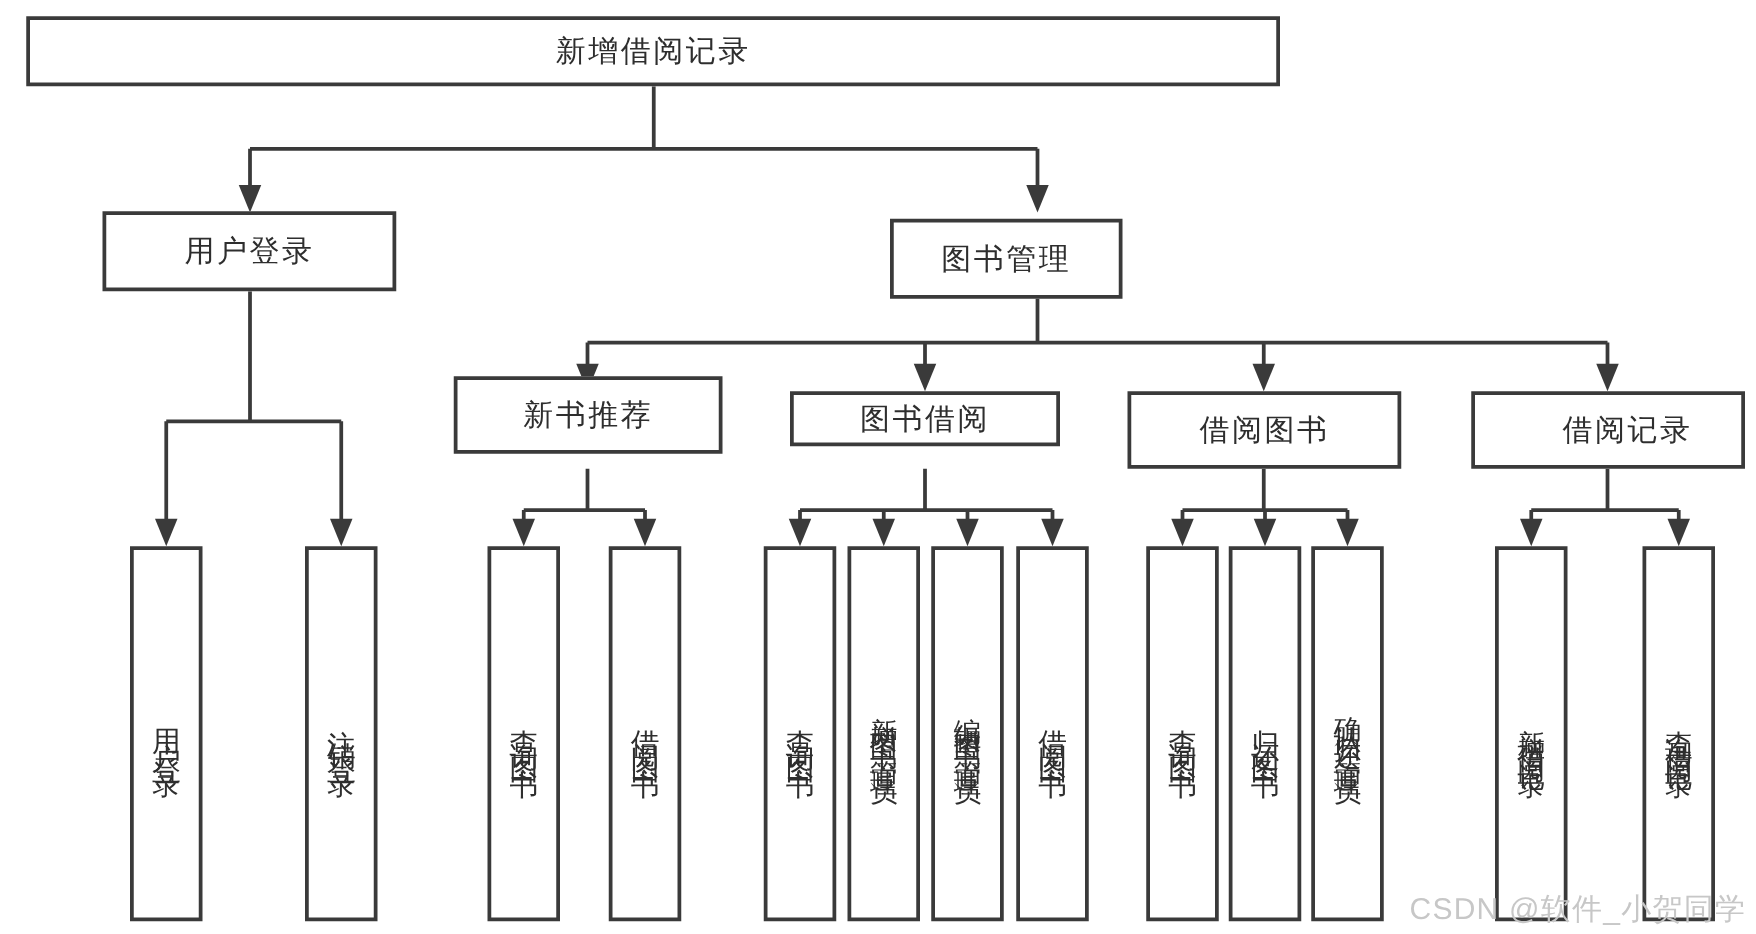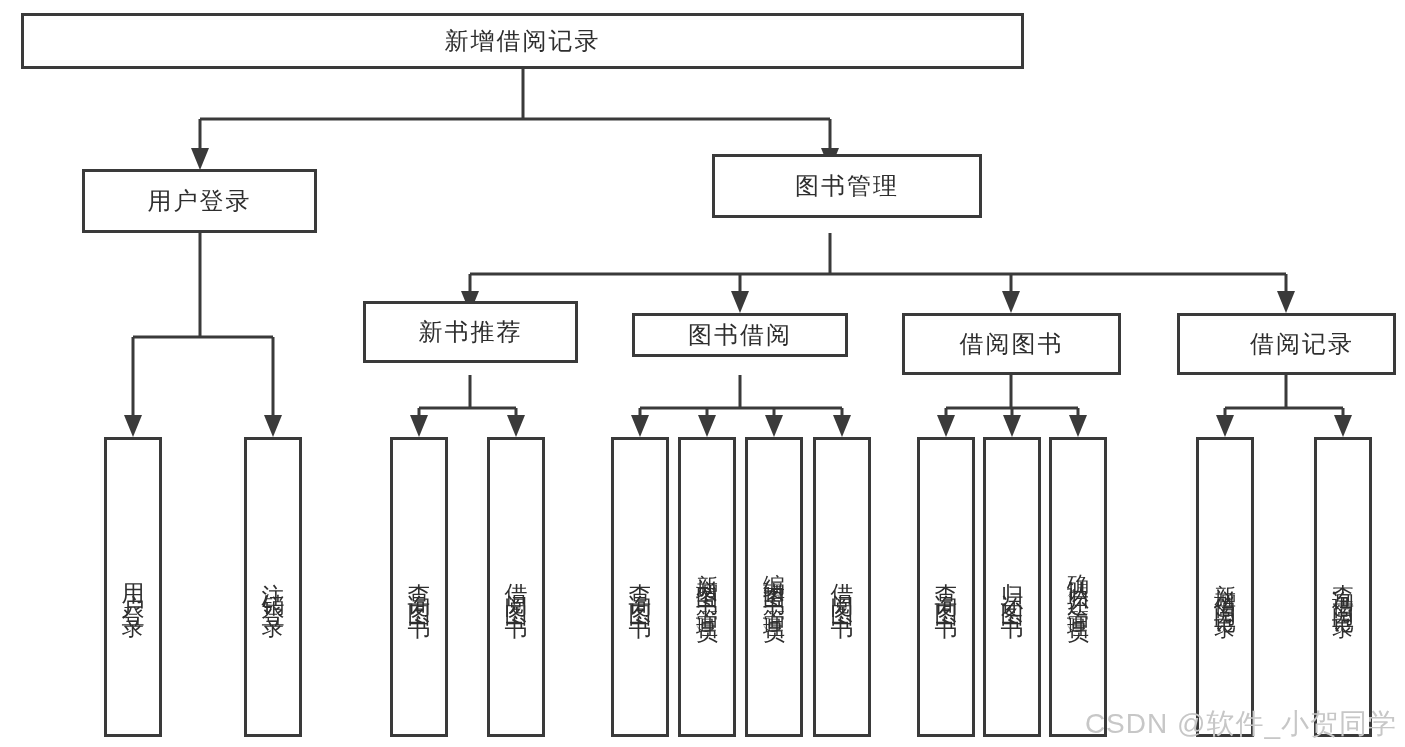--- a/index.html
+++ b/index.html
@@ -25,34 +25,34 @@
     text-orientation:mixed;
     font-size:23px;
     letter-spacing:11px;
     line-height:1;
     white-space:nowrap;
   }
   .leaf span.long{font-size:22px;letter-spacing:7px;}
   
   #n-root{left:21px;top:13px;width:1003px;height:56px;}
   #n-ulg {left:82px;top:169px;width:235px;height:64px;}
-  #n-bmg {left:712px;top:154px;width:270px;height:64px;}
+  #n-bmg {left:712px;top:175px;width:186px;height:64px;}
   #n-nb  {left:363px;top:301px;width:215px;height:62px;}
   #n-bb  {left:632px;top:313px;width:216px;height:44px;}
   #n-cb  {left:902px;top:313px;width:219px;height:62px;}
   #n-br  {left:1177px;top:313px;width:219px;height:62px;padding-left:31px;}
   .leaf{top:437px;width:58px;height:300px;}
   #l-ul {left:104px;} #l-lo {left:244px;}
   #l-nbq{left:390px;} #l-nbb{left:487px;}
   #l-bbq{left:611px;} #l-bba{left:678px;} #l-bbe{left:745px;} #l-bbb{left:813px;}
   #l-cbq{left:917px;} #l-cbr{left:983px;} #l-cbc{left:1049px;}
   #l-bra{left:1196px;} #l-brq{left:1314px;}
   #watermark{
     position:absolute;right:8px;bottom:4px;
-    font-size:28px;color:#c7c7c7;letter-spacing:1px;
+    font-size:24px;color:#c7c7c7;letter-spacing:1px;
     white-space:nowrap;
   }
 </style>
 </head>
 <body>
 
 <div id="stage">
 
   <svg id="wires" viewBox="0 0 1405 747" xmlns="http://www.w3.org/2000/svg">
     <g stroke="#3a3a3a" stroke-width="3" fill="none">

